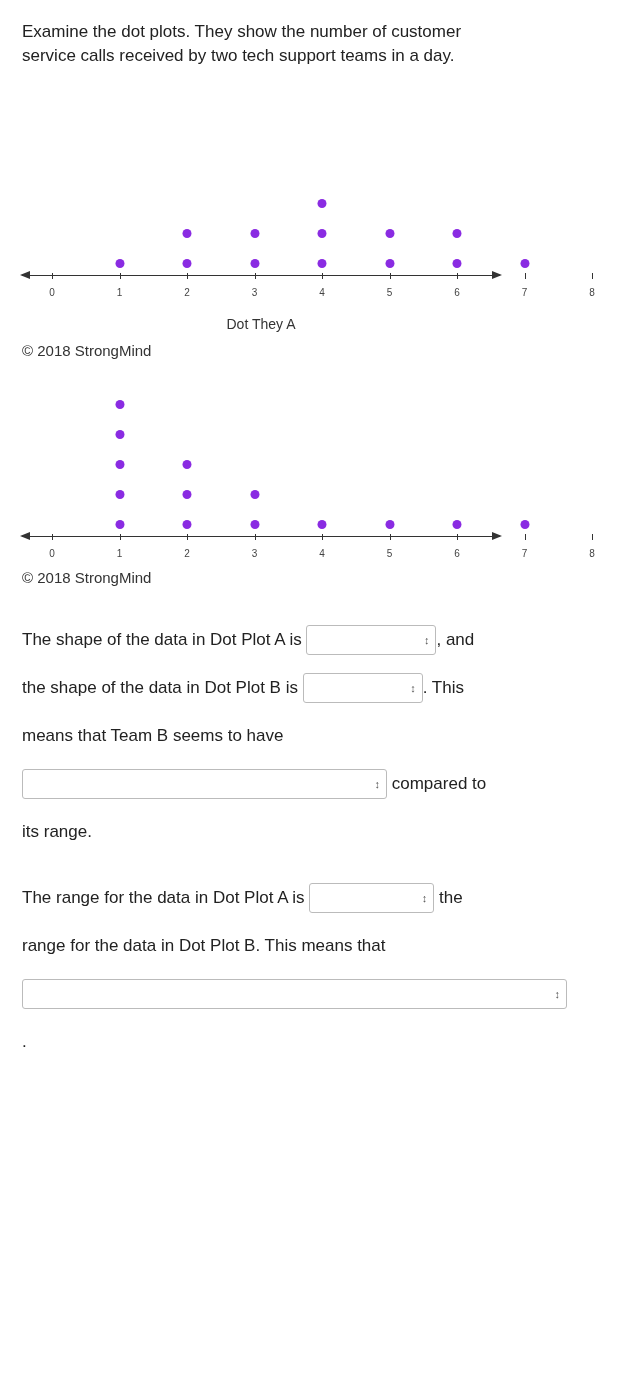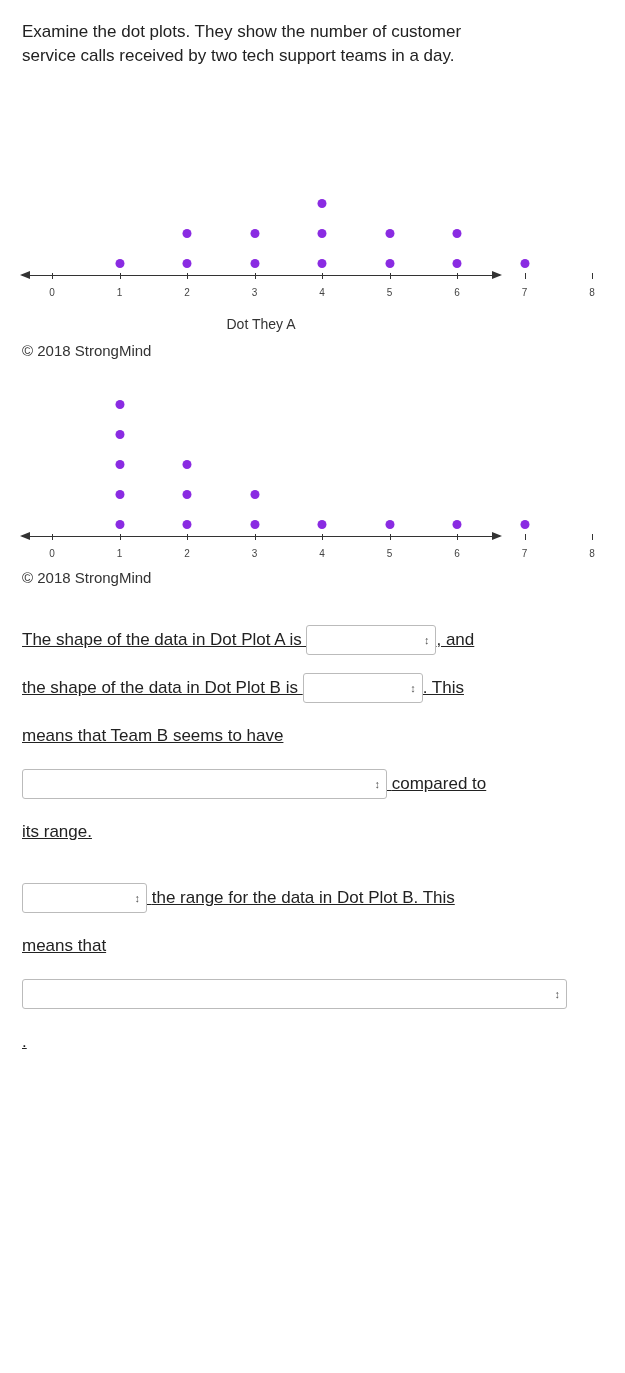--- a/index.html
+++ b/index.html
@@ -82,21 +82,20 @@
 
   
   .instructions {
     font-size: 17px;
     line-height: 1.4;
     margin: 60px 0 70px 0;
   }
   .answer-block {
     font-size: 17px;
     line-height: 2.8;
-    text-decoration: underline;
   }
   .answer-block p { margin: 0 0 18px 0; }
   .dd {
     display: inline-block;
     vertical-align: middle;
     position: relative;
   }
   .dd select {
     -webkit-appearance: none;
     appearance: none;
@@ -227,20 +226,21 @@
         <span class="caret">↕</span>
       </span><span>. This means that Team B seems to have </span>
       <span class="dd">
         <select class="w-lg"><option></option></select>
         <span class="caret">↕</span>
       </span>
       <span> compared to its range.</span>
     </p>
 
     <p>
+      <span>The range for the data in Dot Plot A is </span>
       <span class="dd">
         <select class="w-md"><option></option></select>
         <span class="caret">↕</span>
       </span>
       <span> the range for the data in Dot Plot B. This means that </span>
       <span class="dd">
         <select class="w-xl"><option></option></select>
         <span class="caret">↕</span>
       </span>
       <span>.</span>

